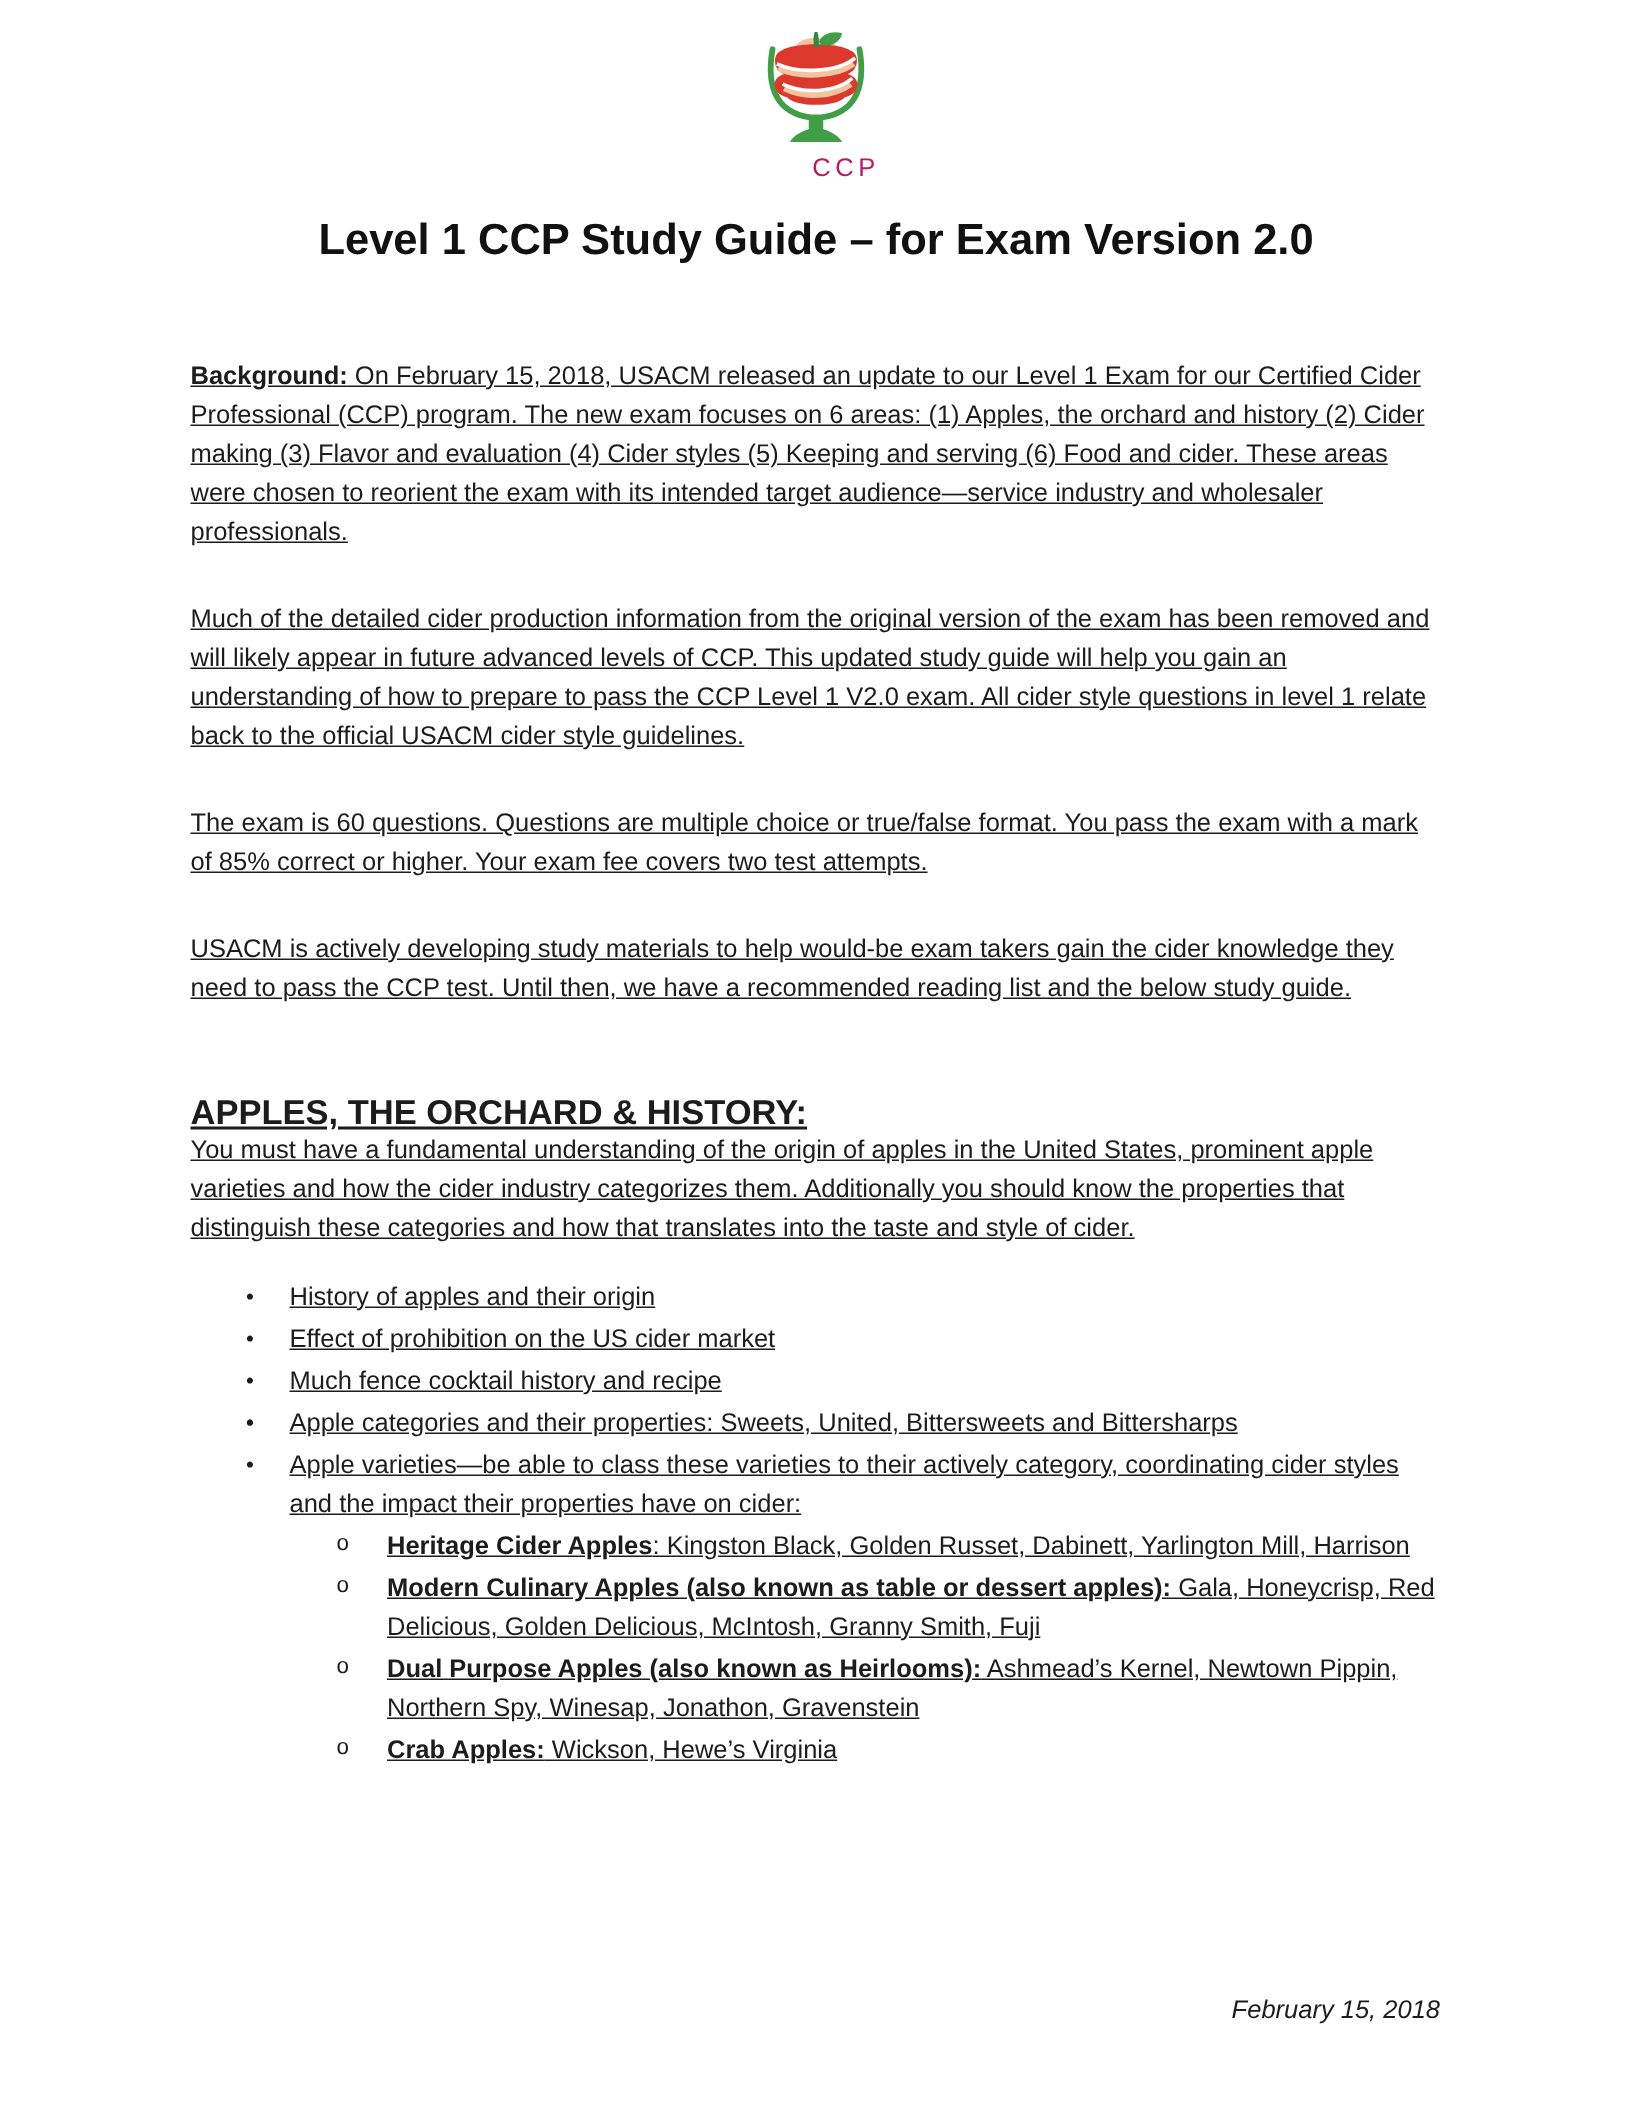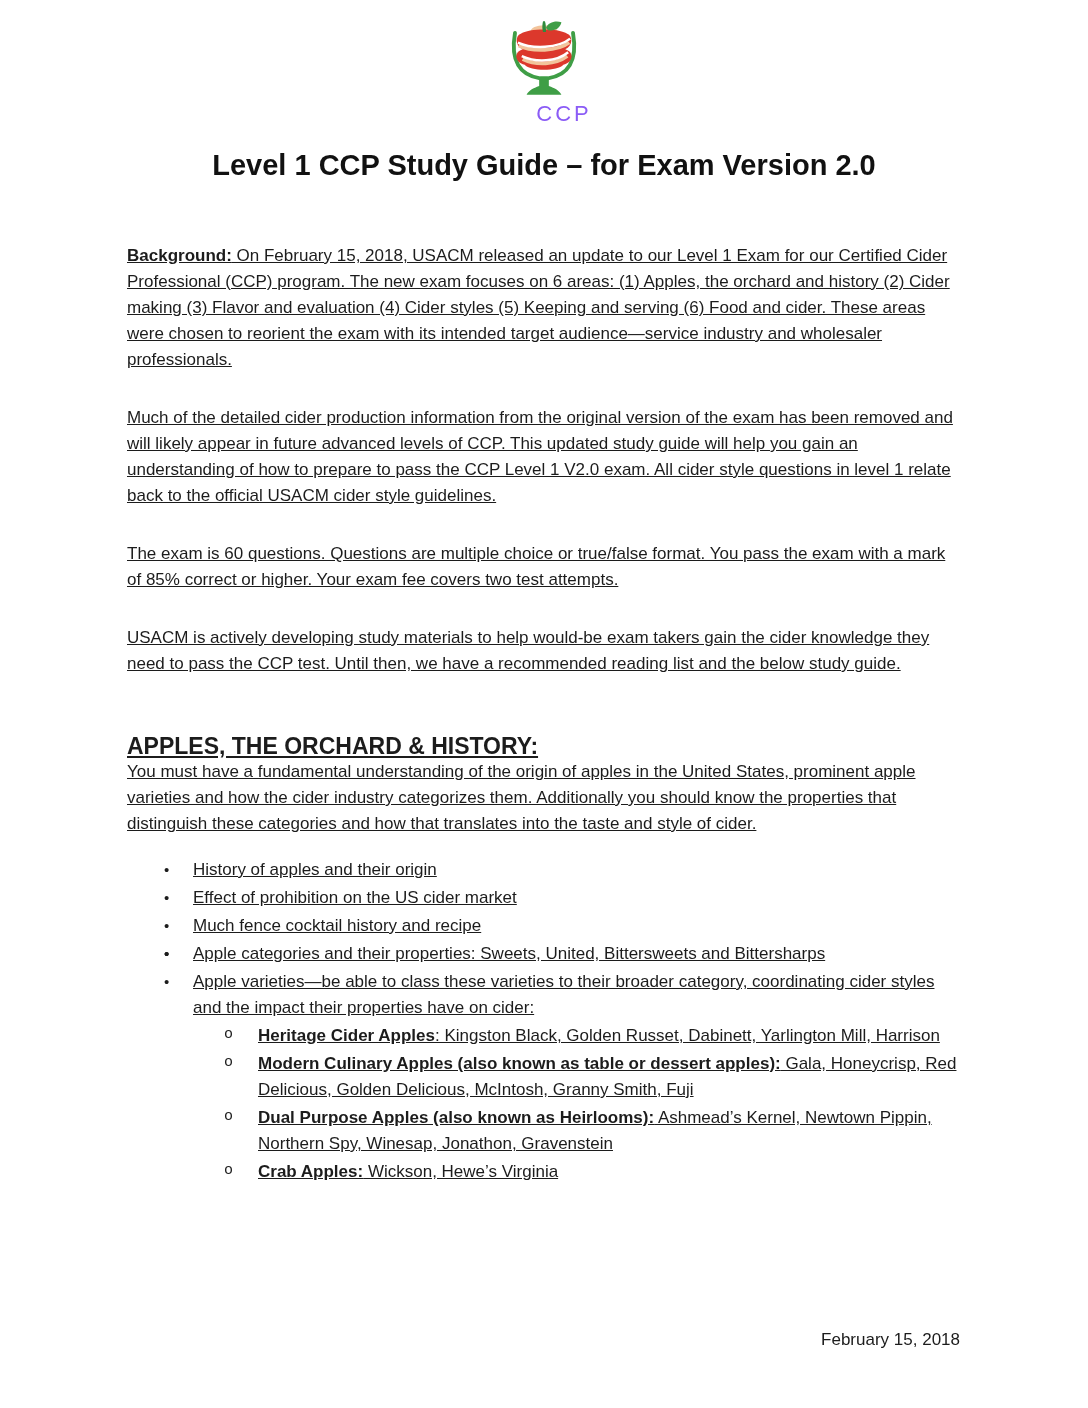--- a/index.html
+++ b/index.html
@@ -7,22 +7,22 @@
     position:relative;
     width:1088px;height:1408px;
     background:#ffffff;
     font-family:"Liberation Sans", sans-serif;
     color:#1c1c1c;
     overflow:hidden;
   }
   .logo-wrap{padding-top:20px;text-align:center;}
   .logo-label{
     margin-top:1px;
-    font-size:22px;letter-spacing:3px;font-weight:400;
-    color:#8b5cf6;
+    font-size:17px;letter-spacing:3px;font-weight:400;
+    color:#be185d;
     padding-left:40px;
   }
   .doc-title{
     margin:20px 0 0 0;
     text-align:center;
     font-size:29px;line-height:36px;font-weight:bold;
     color:#111;
   }
   .content{
     padding:0 128px 0 127px;
@@ -42,21 +42,21 @@
     position:absolute;left:37px;top:0;
     font-size:15px;
   }
   .b2{position:relative;padding-left:131px;margin-top:2px;}
   .b2 .marker{
     position:absolute;left:97px;top:-1px;
     font-family:"Liberation Mono", monospace;font-size:15px;
   }
   .footer-date{
     position:absolute;right:128px;bottom:58px;
-    font-size:17px;color:#1c1c1c;
+    font-size:17px;color:#1c1c1c;font-style:italic;
   }
 </style>
 </head>
 <body>
 
 <div class="page">
 
   <div class="logo-wrap">
     <svg width="116" height="76" viewBox="0 0 120 78" aria-hidden="true">
 
@@ -96,21 +96,21 @@
     <p class="section-heading">APPLES, THE ORCHARD &amp; HISTORY:</p>
 
     <p class="intro">You must have a fundamental understanding of the origin of apples in the United States, prominent apple varieties and how the cider industry categorizes them. Additionally you should know the properties that distinguish these categories and how that translates into the taste and style of cider.</p>
 
     <div class="bullet-list">
       <div class="b1"><span class="marker">•</span><span>History of apples and their origin</span></div>
       <div class="b1"><span class="marker">•</span><span>Effect of prohibition on the US cider market</span></div>
       <div class="b1"><span class="marker">•</span><span>Much fence cocktail history and recipe</span></div>
       <div class="b1"><span class="marker">•</span></div>
       <div class="b1"><span class="marker">•</span><span>Apple categories and their properties: Sweets, United, Bittersweets and Bittersharps</span></div>
-      <div class="b1"><span class="marker">•</span><span>Apple varieties—be able to class these varieties to their broader category, coordinating cider styles and the impact their properties have on cider:</span></div>
+      <div class="b1"><span class="marker">•</span><span>Apple varieties—be able to class these varieties to their actively category, coordinating cider styles and the impact their properties have on cider:</span></div>
 
       <div class="b2"><span class="marker">o</span><span class="lead">Heritage Cider Apples</span><span>: Kingston Black, Golden Russet, Dabinett, Yarlington Mill, Harrison</span></div>
       <div class="b2"><span class="marker">o</span><span class="lead">Modern Culinary Apples (also known as table or dessert apples):</span><span> Gala, Honeycrisp, Red Delicious, Golden Delicious, McIntosh, Granny Smith, Fuji</span></div>
       <div class="b2"><span class="marker">o</span><span class="lead">Dual Purpose Apples (also known as Heirlooms):</span><span> Ashmead’s Kernel, Newtown Pippin, Northern Spy, Winesap, Jonathon, Gravenstein</span></div>
       <div class="b2"><span class="marker">o</span><span class="lead">Crab Apples:</span><span> Wickson, Hewe’s Virginia</span></div>
     </div>
 
   </div>
 
   <div class="footer-date">February 15, 2018</div>

